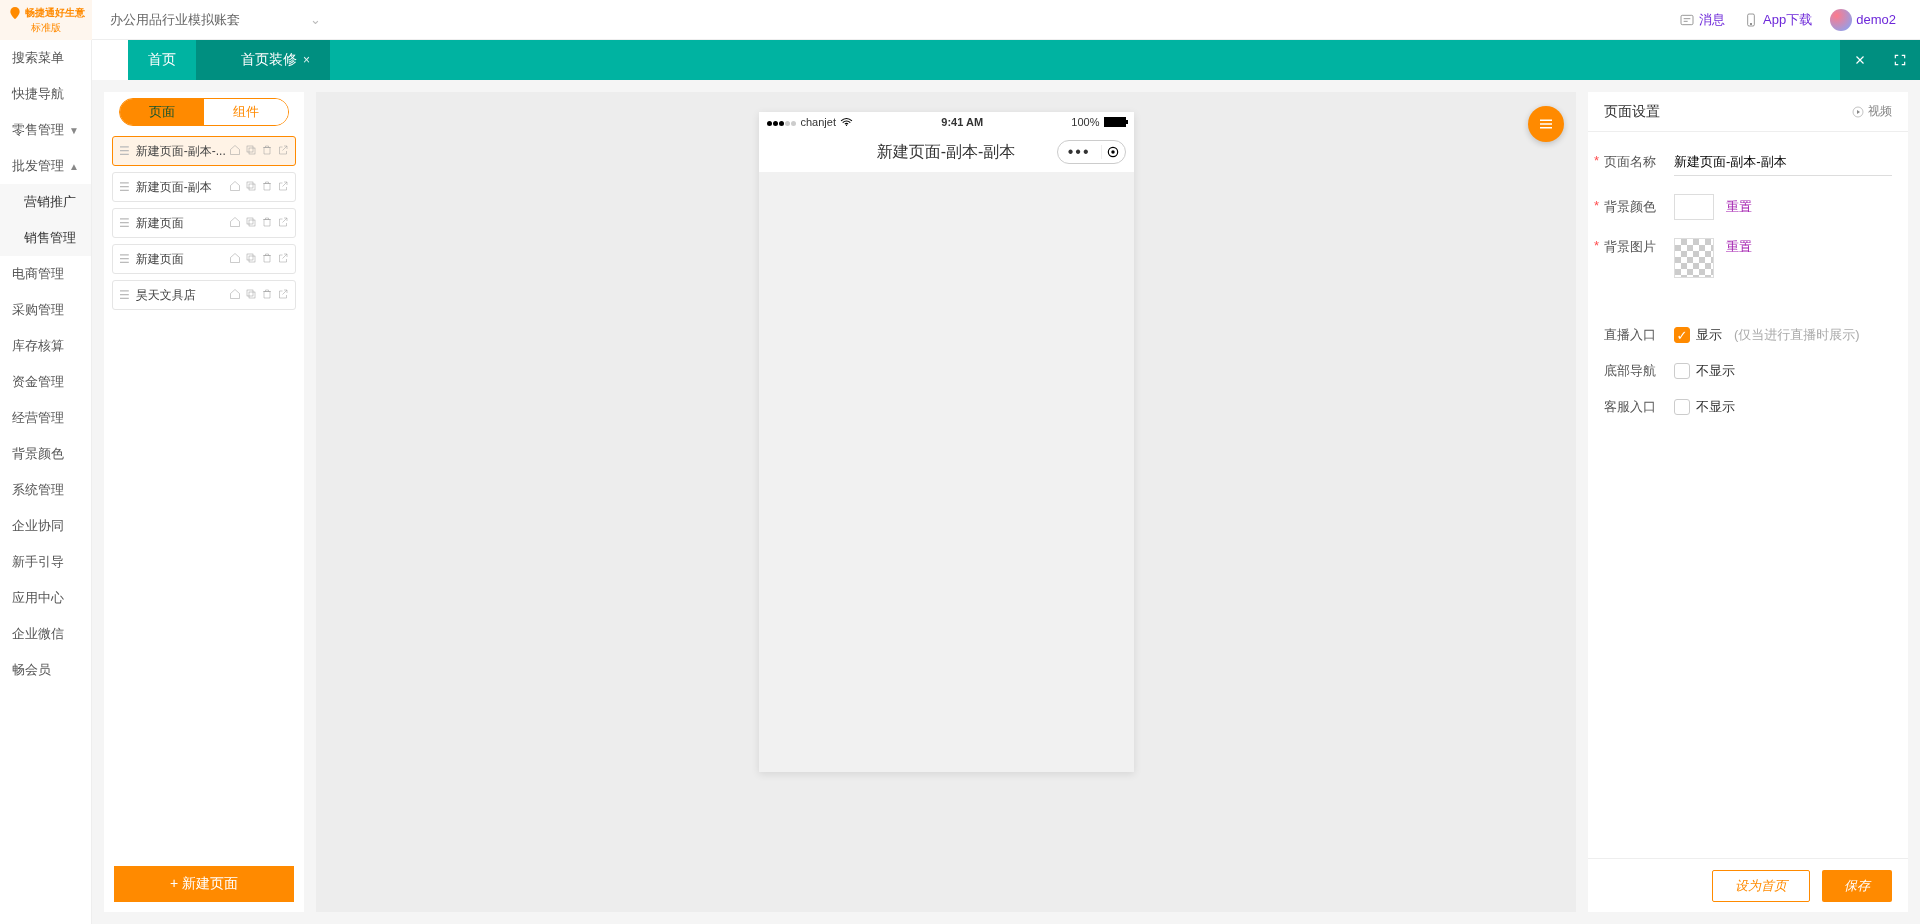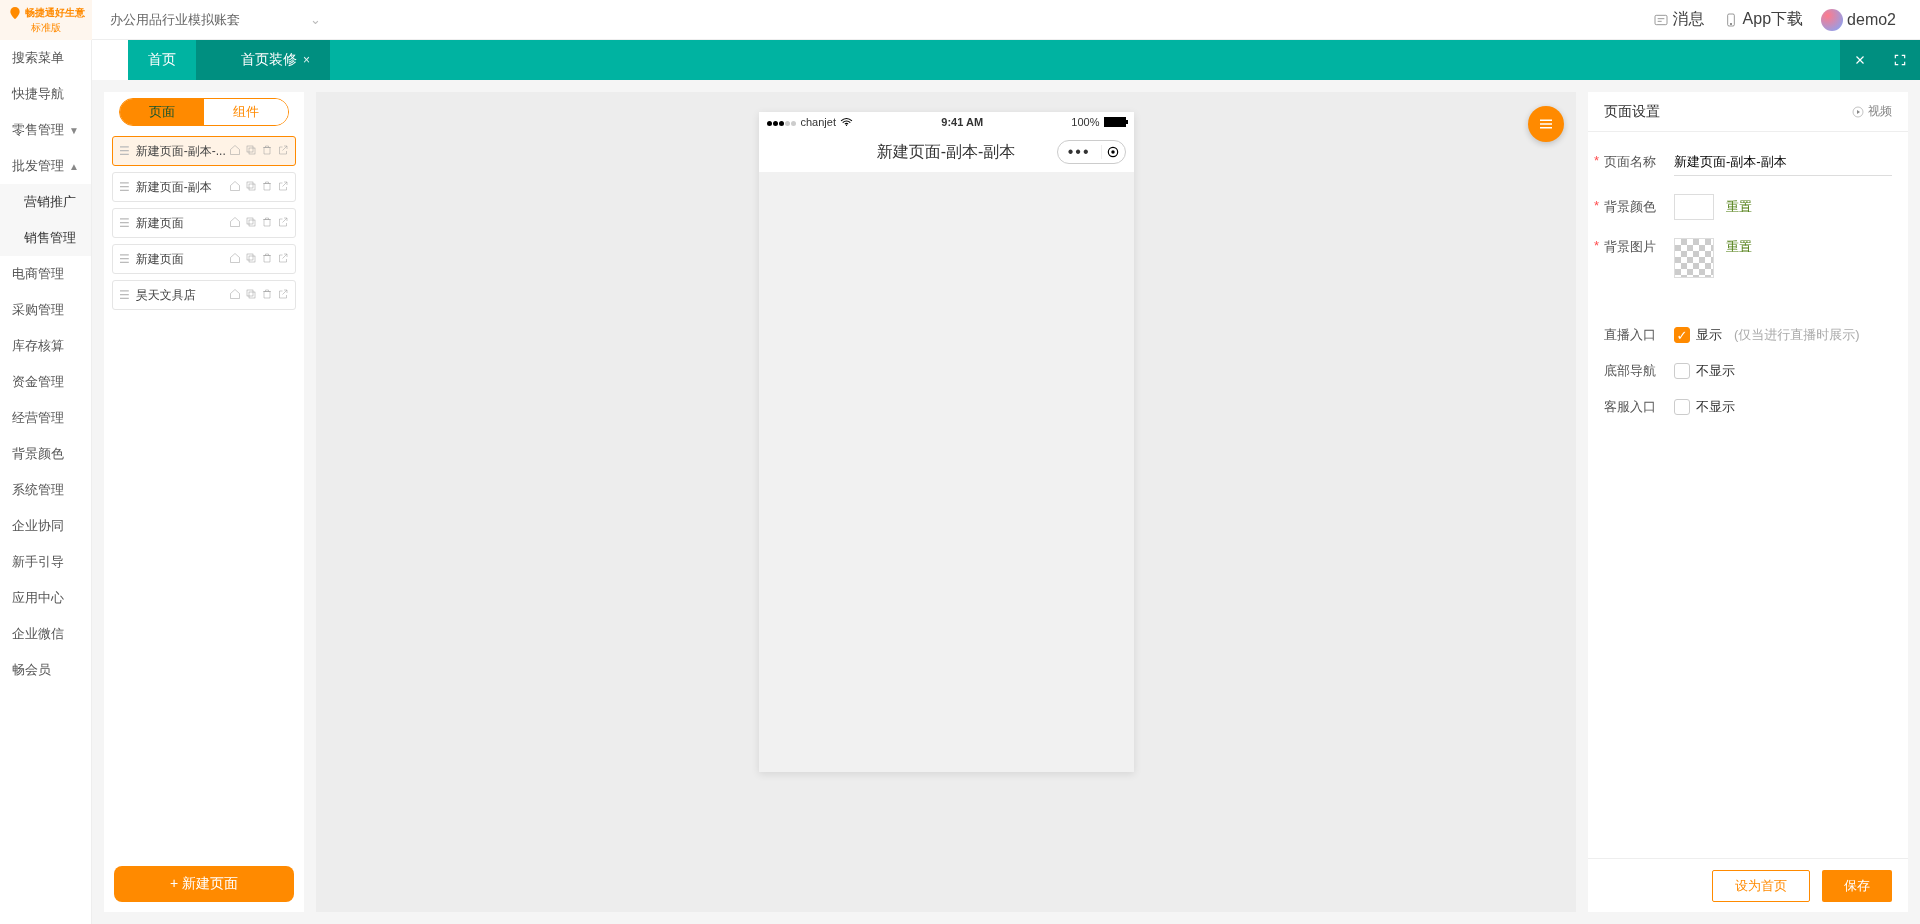--- a/index.html
+++ b/index.html
@@ -10,21 +10,21 @@
   .top-header { height: 40px; display: flex; align-items: center; border-bottom: 1px solid #eee; }
   .logo-area { width: 92px; height: 40px; background: #fef6ee; display: flex; flex-direction: column; align-items: center; justify-content: center; }
   .logo-icon { display:flex; align-items:center; gap:2px;}
   .logo-icon svg { width:16px; height:16px;}
   .logo-text { color:#ff8a00; font-size:10px; font-weight:bold;}
   .logo-sub { color:#ff8a00; font-size:10px;text-align:right; }
   .account-select { flex:0 0 auto; margin-left: 18px; display:flex; align-items:center; color:#666; font-size:13px; }
   .account-select .chev { margin-left:70px; color:#bbb; }
   .header-spacer { flex:1; }
   .header-right { display:flex; align-items:center; gap:18px; padding-right: 24px; }
-  .hr-item { display:flex; align-items:center; gap:4px; color:#404040; font-size:16px; cursor:pointer;}
+  .hr-item { display:flex; align-items:center; gap:4px; color:#6d28d9; font-size:13px; cursor:pointer;}
   .hr-item svg { width:16px; height:16px; stroke:#666; fill:none;}
   .avatar { width:22px; height:22px; border-radius:50%; background: radial-gradient(circle at 30% 30%, #ff7a8a, #7aa8ff); }
 
   
   .main-row { flex:1; display:flex; min-height:0; }
 
   
   .sidebar { width:92px; background:#fff; border-right:1px solid #eee; overflow-y:auto; }
   .side-item { height:36px; display:flex; align-items:center; padding:0 12px; font-size:13px; color:#555; cursor:pointer; justify-content:space-between;}
   .side-item.sub { padding-left:24px; color:#333; background:#f7f7f7; }
@@ -54,21 +54,21 @@
   .pp-tab.inactive { color:#ff8a00; background:#fff; }
   .pp-list { flex:1; padding:0 8px; overflow:auto; }
   .pp-row { height:30px; border:1px solid #e5e5e5; border-radius:3px; display:flex; align-items:center; padding:0 6px; margin-bottom:6px; background:#fff; cursor:pointer; }
   .pp-row.active { border-color:#ff8a00; background:#fff3e6; }
   .pp-row .drag { color:#bbb; margin-right:6px; }
   .pp-row .name { flex:1; font-size:12px; color:#444; overflow:hidden; text-overflow:ellipsis; white-space:nowrap;}
   .pp-row .icons { display:flex; gap:4px; }
   .pp-row .icons span { color:#999; font-size:11px; cursor:pointer; }
   .pp-row .icons svg { width:12px; height:12px; stroke:#999; fill:none;}
   .pp-footer { padding:10px; }
-  .pp-new { height:36px; background:#ff8a00; color:#fff; display:flex; align-items:center; justify-content:center; font-size:14px; border-radius:8px; cursor:pointer; }
+  .pp-new { height:36px; background:#ff8a00; color:#fff; display:flex; align-items:center; justify-content:center; font-size:14px; border-radius:0; cursor:pointer; }
 
   
   .canvas-wrap { flex:1; position:relative; display:flex; align-items:flex-start; justify-content:center; padding-top:20px; overflow:auto; background:#ededed; margin:12px; }
   .phone { width:375px; height:660px; background:#fff; box-shadow:0 2px 8px rgba(0,0,0,.1); position:relative; }
   .ph-status { height:20px; display:flex; align-items:center; justify-content:space-between; padding:0 8px; font-size:11px; }
   .ph-left { display:flex; align-items:center; gap:4px; }
   .dots span { display:inline-block; width:5px; height:5px; border-radius:50%; background:#000; margin-right:1px;}
   .dots span.o { background:#ccc;} 
   .ph-right { display:flex; align-items:center; gap:4px; }
   .battery { width:22px; height:10px; border:1px solid #000; position:relative; }
@@ -91,28 +91,28 @@
   .sp-header .video { color:#888; font-size:12px; display:flex; align-items:center; gap:4px; cursor:pointer;}
   .sp-form { padding:16px; }
   .sp-row { display:flex; align-items:center; margin-bottom:18px; font-size:13px; }
   .sp-label { width:70px; color:#555; position:relative; }
   .sp-label.req::before { content:"*"; color:#ff4d4f; position:absolute; left:-10px; }
   .sp-input { flex:1; height:28px; border:none; border-bottom:1px solid #ddd; font-size:13px; padding:2px 0; outline:none;}
   .swatch { width:40px; height:26px; background:#fff; border:1px solid #ddd; }
   .checker { width:40px; height:40px; border:1px solid #ddd;
     background-image: linear-gradient(45deg,#ccc 25%,transparent 25%), linear-gradient(-45deg,#ccc 25%,transparent 25%), linear-gradient(45deg,transparent 75%,#ccc 75%), linear-gradient(-45deg,transparent 75%,#ccc 75%);
     background-size:12px 12px; background-position:0 0,0 6px,6px -6px,-6px 0;}
-  .reset-link { color:#4d7c0f; margin-left:12px; cursor:pointer; }
+  .reset-link { color:#a21caf; margin-left:12px; cursor:pointer; }
   .sp-row.align-top { align-items:flex-start; }
   .sp-chk { display:flex; align-items:center; gap:6px; }
   .chk { width:16px; height:16px; border:1px solid #ccc; border-radius:3px; display:inline-flex; align-items:center; justify-content:center; cursor:pointer;}
   .chk.on { background:#ff8a00; border-color:#ff8a00; color:#fff; }
   .hint { color:#aaa; margin-left:6px; }
 
-  .sp-footer { margin-top:auto; height:54px; display:flex; align-items:center; justify-content:flex-end; gap:12px; padding:0 16px; border-top:1px solid #eee; }
+  .sp-footer { margin-top:auto; height:54px; display:flex; align-items:center; justify-content:flex-end; gap:12px; padding:0 16px; border-top:1px solid #eee;font-style:italic; }
   .btn { height:32px; padding:0 22px; display:flex; align-items:center; border-radius:2px; font-size:13px; cursor:pointer; }
   .btn.outline { border:1px solid #ff8a00; color:#ff8a00; background:#fff; }
   .btn.primary { background:#ff8a00; color:#fff; }
 
   svg.wifi-ic { width:13px; height:10px; }
 </style>
 </head>
 <body>
 
 <div class="top-header">

